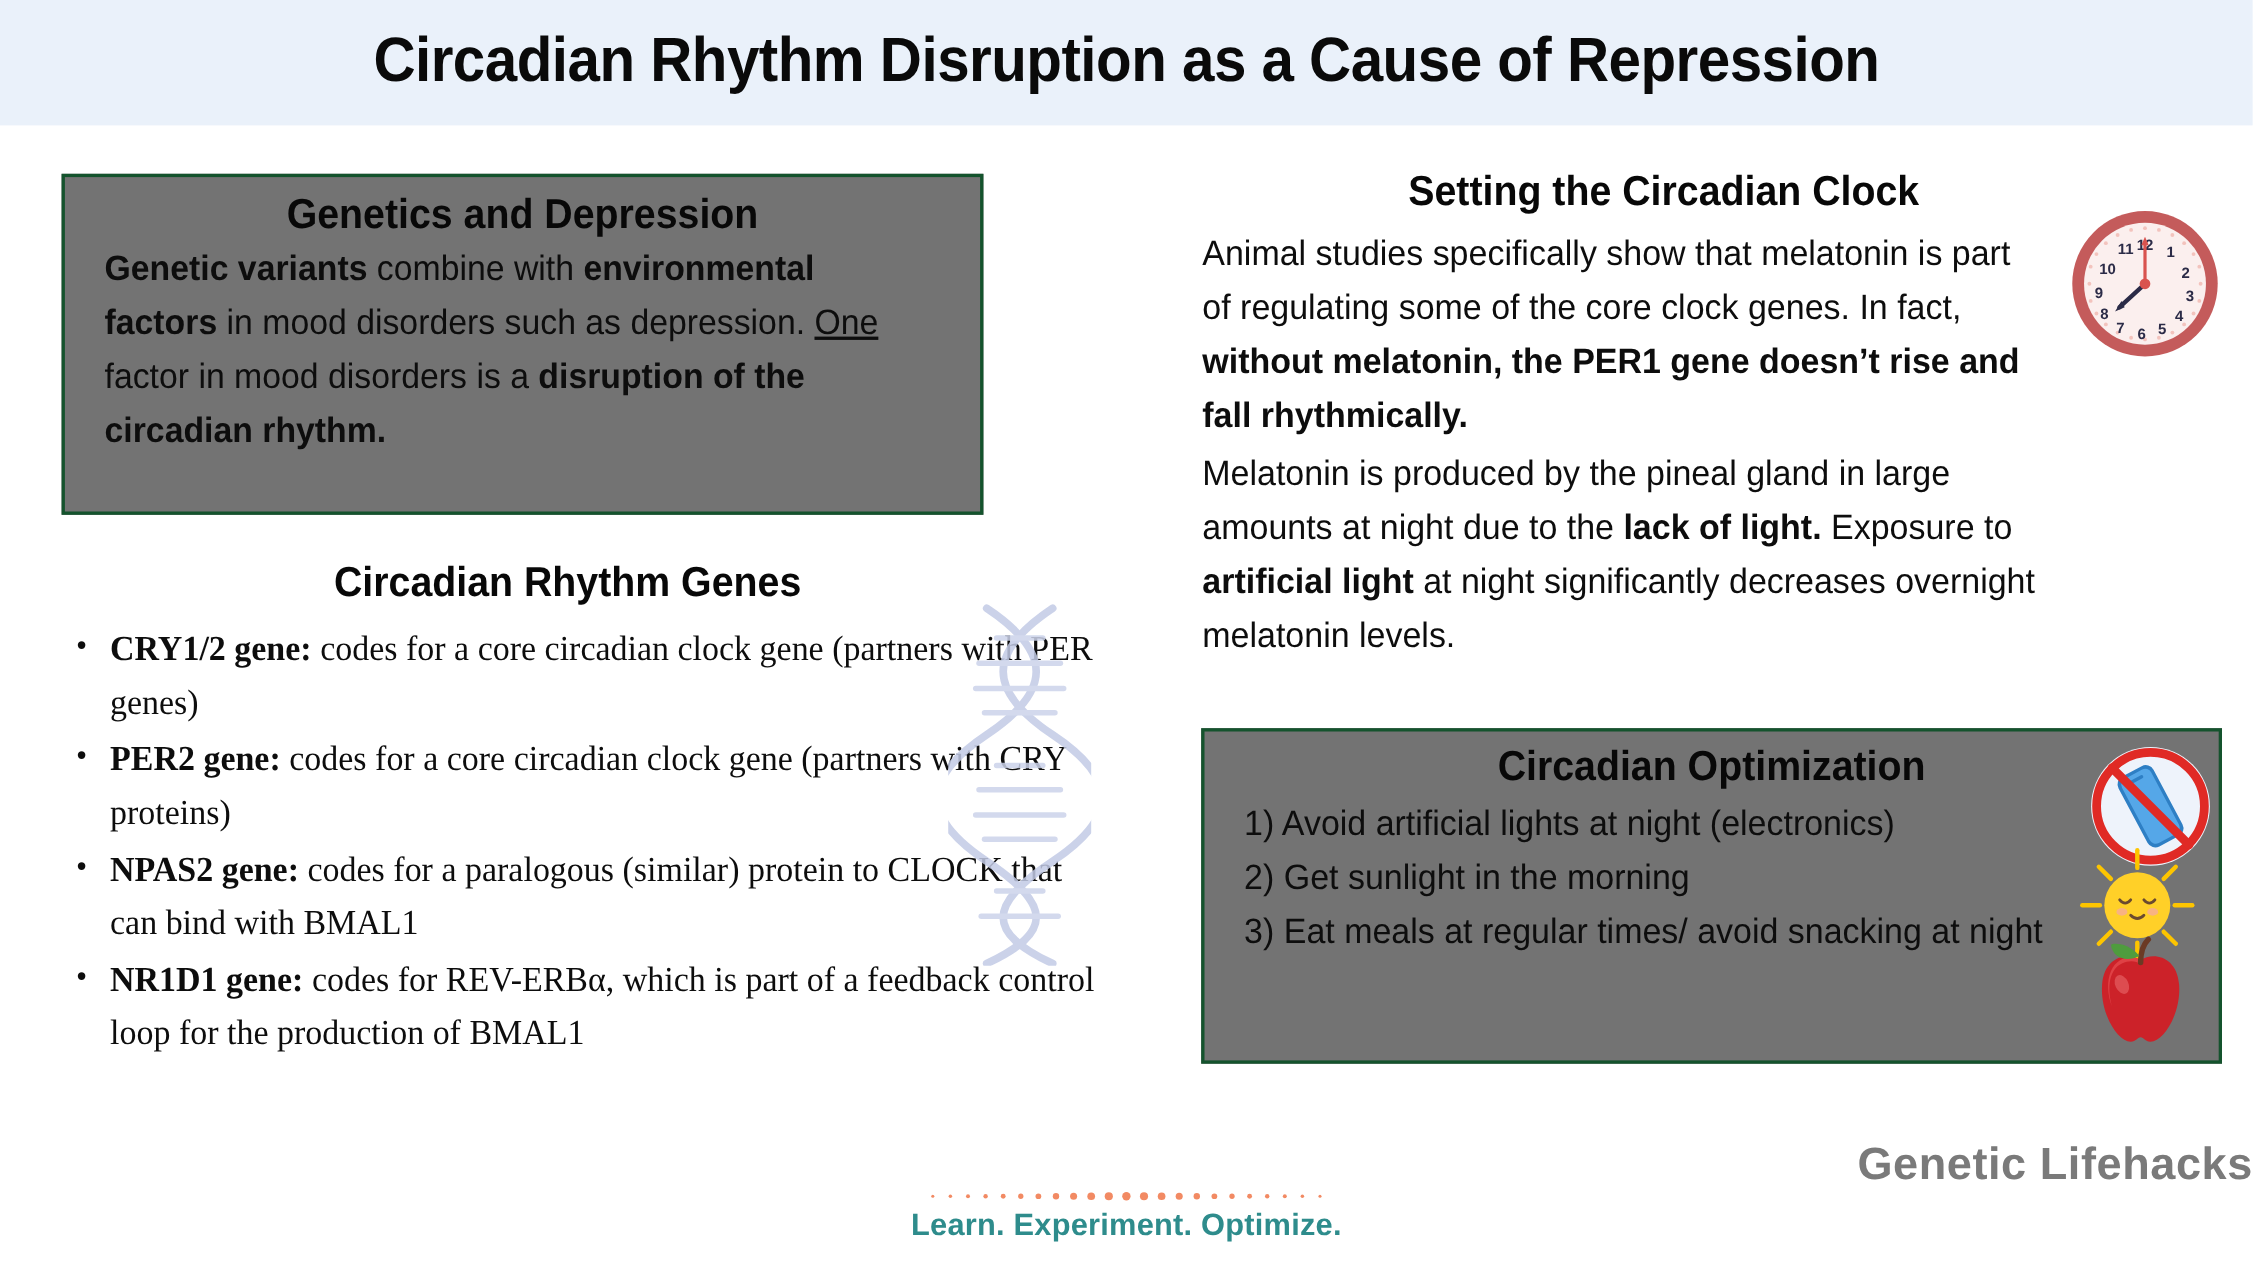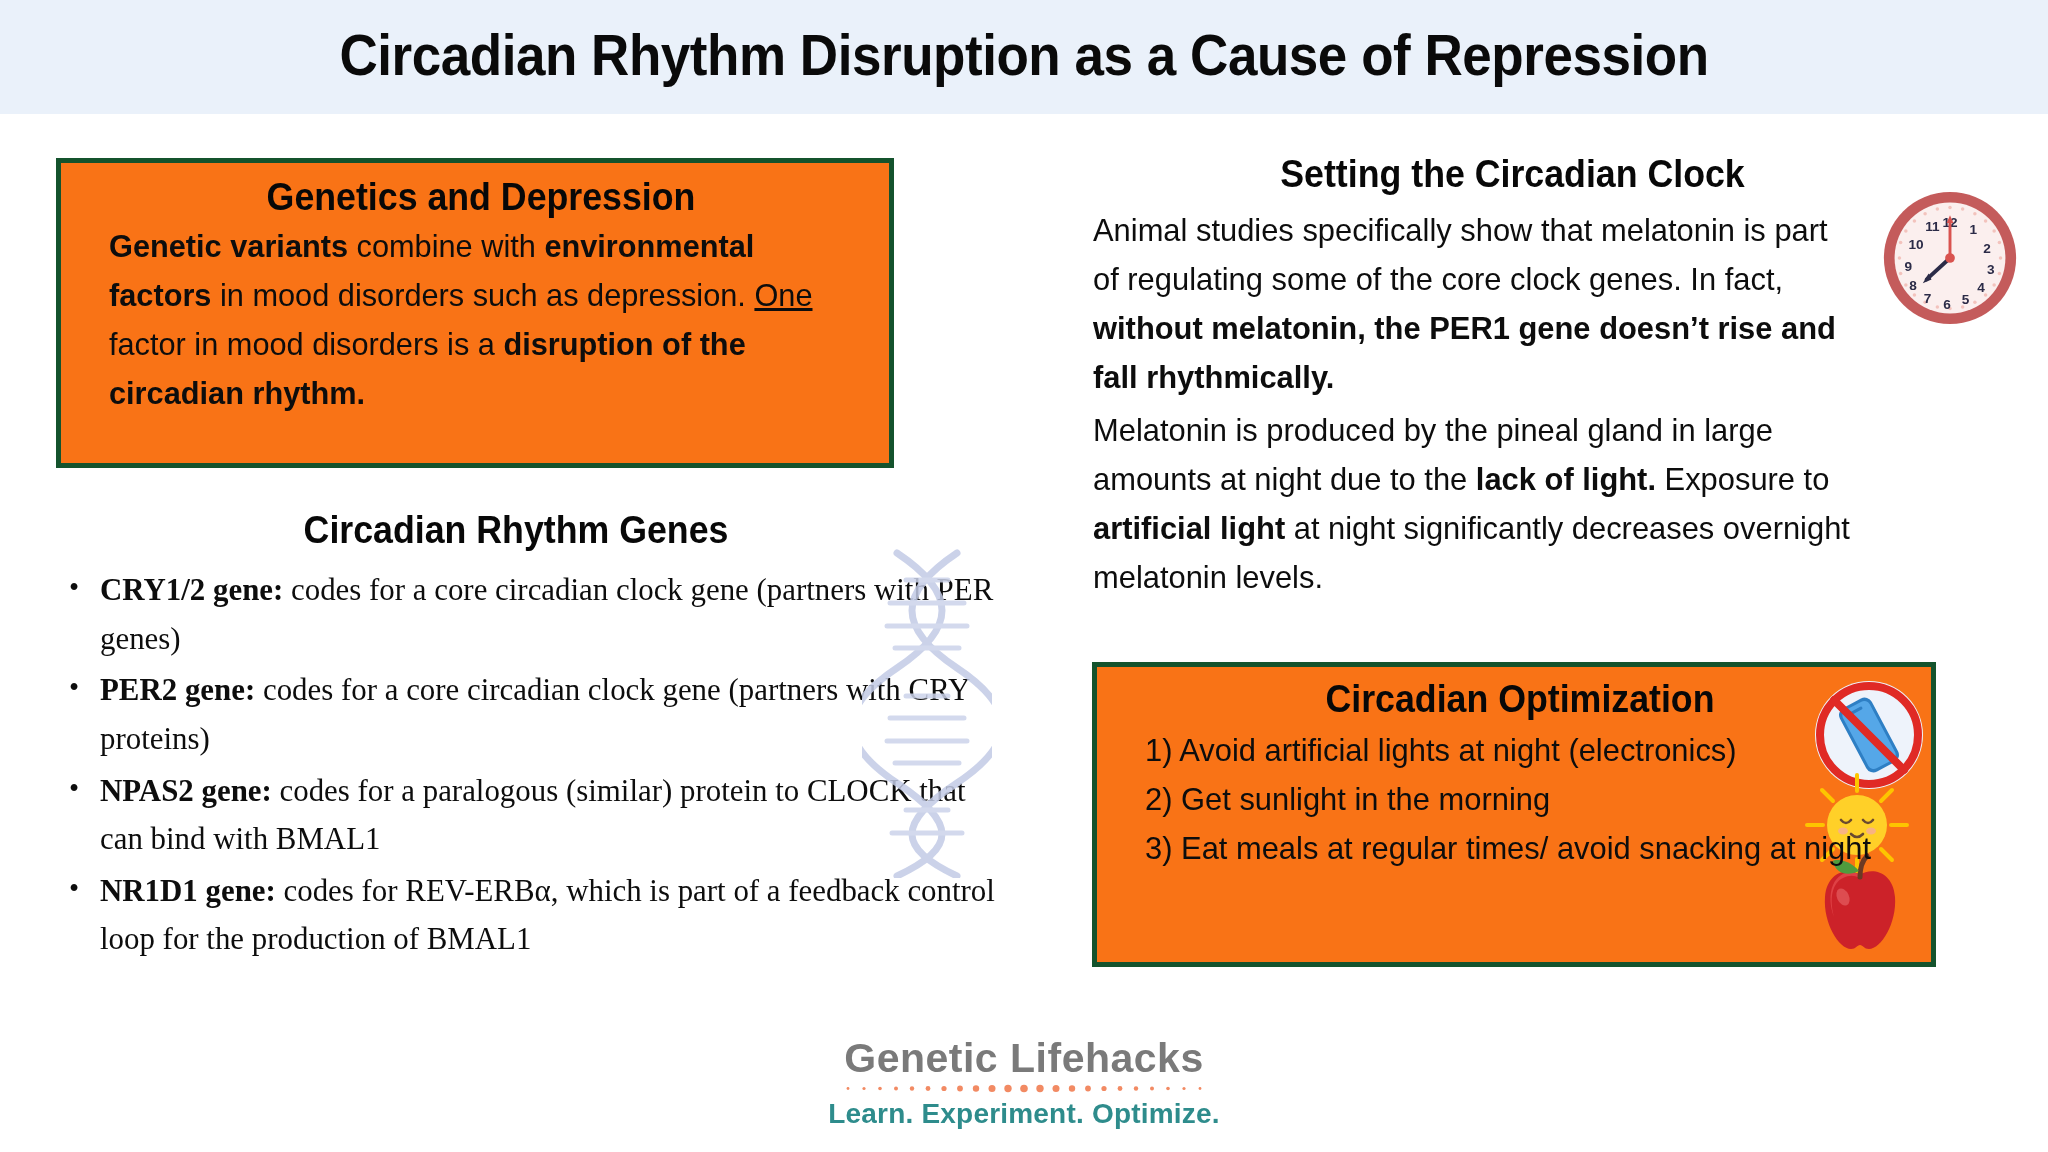--- a/index.html
+++ b/index.html
@@ -33,24 +33,23 @@
     font-weight: bold;
     letter-spacing: -0.5px;
     transform: scaleX(0.93);
     color: #0a0a0a;
     white-space: nowrap;
   }
 
   
   .card {
     position: absolute;
-    background: #f97316;
-    border: 5px solid #14532d;
+    background: #737373;
+    border: 3px solid #14532d;
     box-sizing: border-box;
-    padding-left: 12px;
   }
 
   
   #genetics-card {
     left: 56px; top: 158px;
     width: 838px; height: 310px;
   }
   .section-heading {
     text-align: center;
     font-size: 38px;
@@ -141,21 +140,21 @@
   
   #clock-graphic {
     position: absolute;
     left: 1878px; top: 188px;
     width: 144px; height: 140px;
   }
 
   
   #optimization-card {
     left: 1092px; top: 662px;
-    width: 844px; height: 305px;
+    width: 928px; height: 305px;
   }
   #optimization-card .section-heading {
     margin-top: 10px;
   }
   #opt-list {
     margin: 4px 0 0 36px;
     padding: 0;
     list-style: none;
     font-size: 32px;
     line-height: 1.54;
@@ -190,20 +189,21 @@
     left: 0; top: 1036px;
     width: 2048px;
     text-align: center;
   }
   #logo-name {
     font-size: 41px;
     font-weight: bold;
     color: #7a7a7a;
     letter-spacing: 0.5px;
     line-height: 1.1;
+    text-align: right;
   }
   #logo-dots {
     height: 9px;
     margin: 1px auto 2px auto;
     width: 380px;
   }
   #logo-tagline {
     font-size: 28px;
     font-weight: bold;
     color: #2e8c8c;

